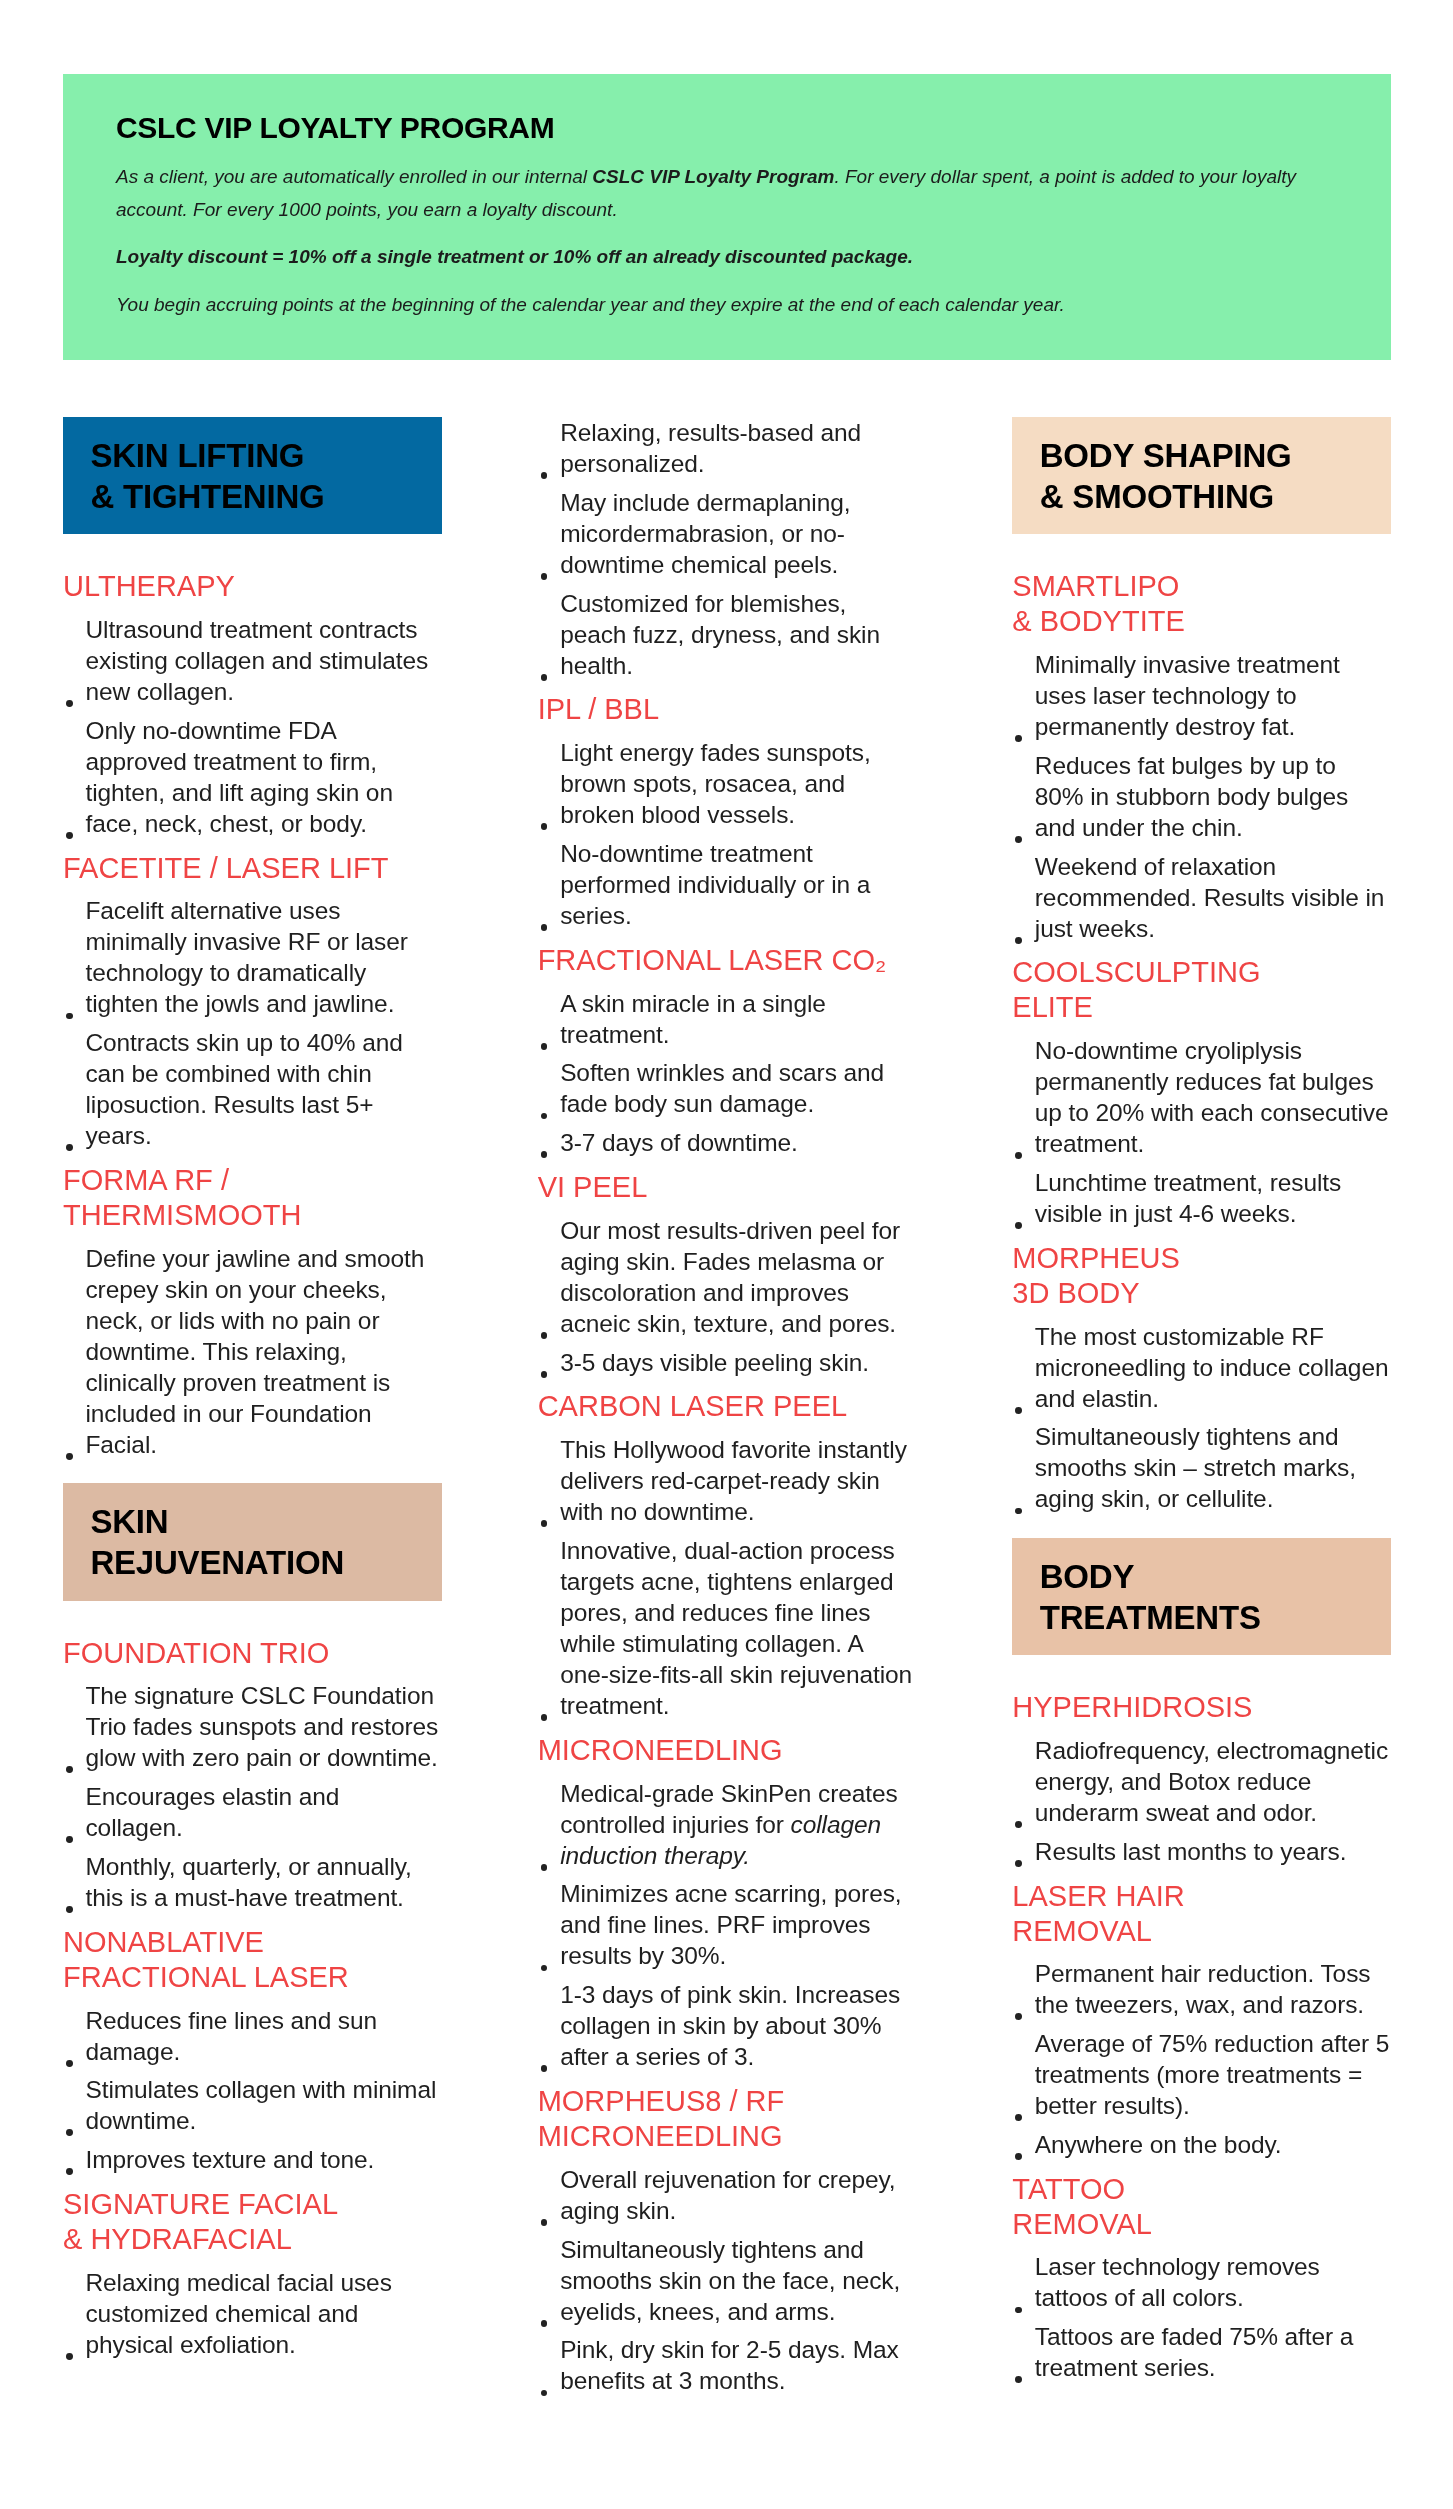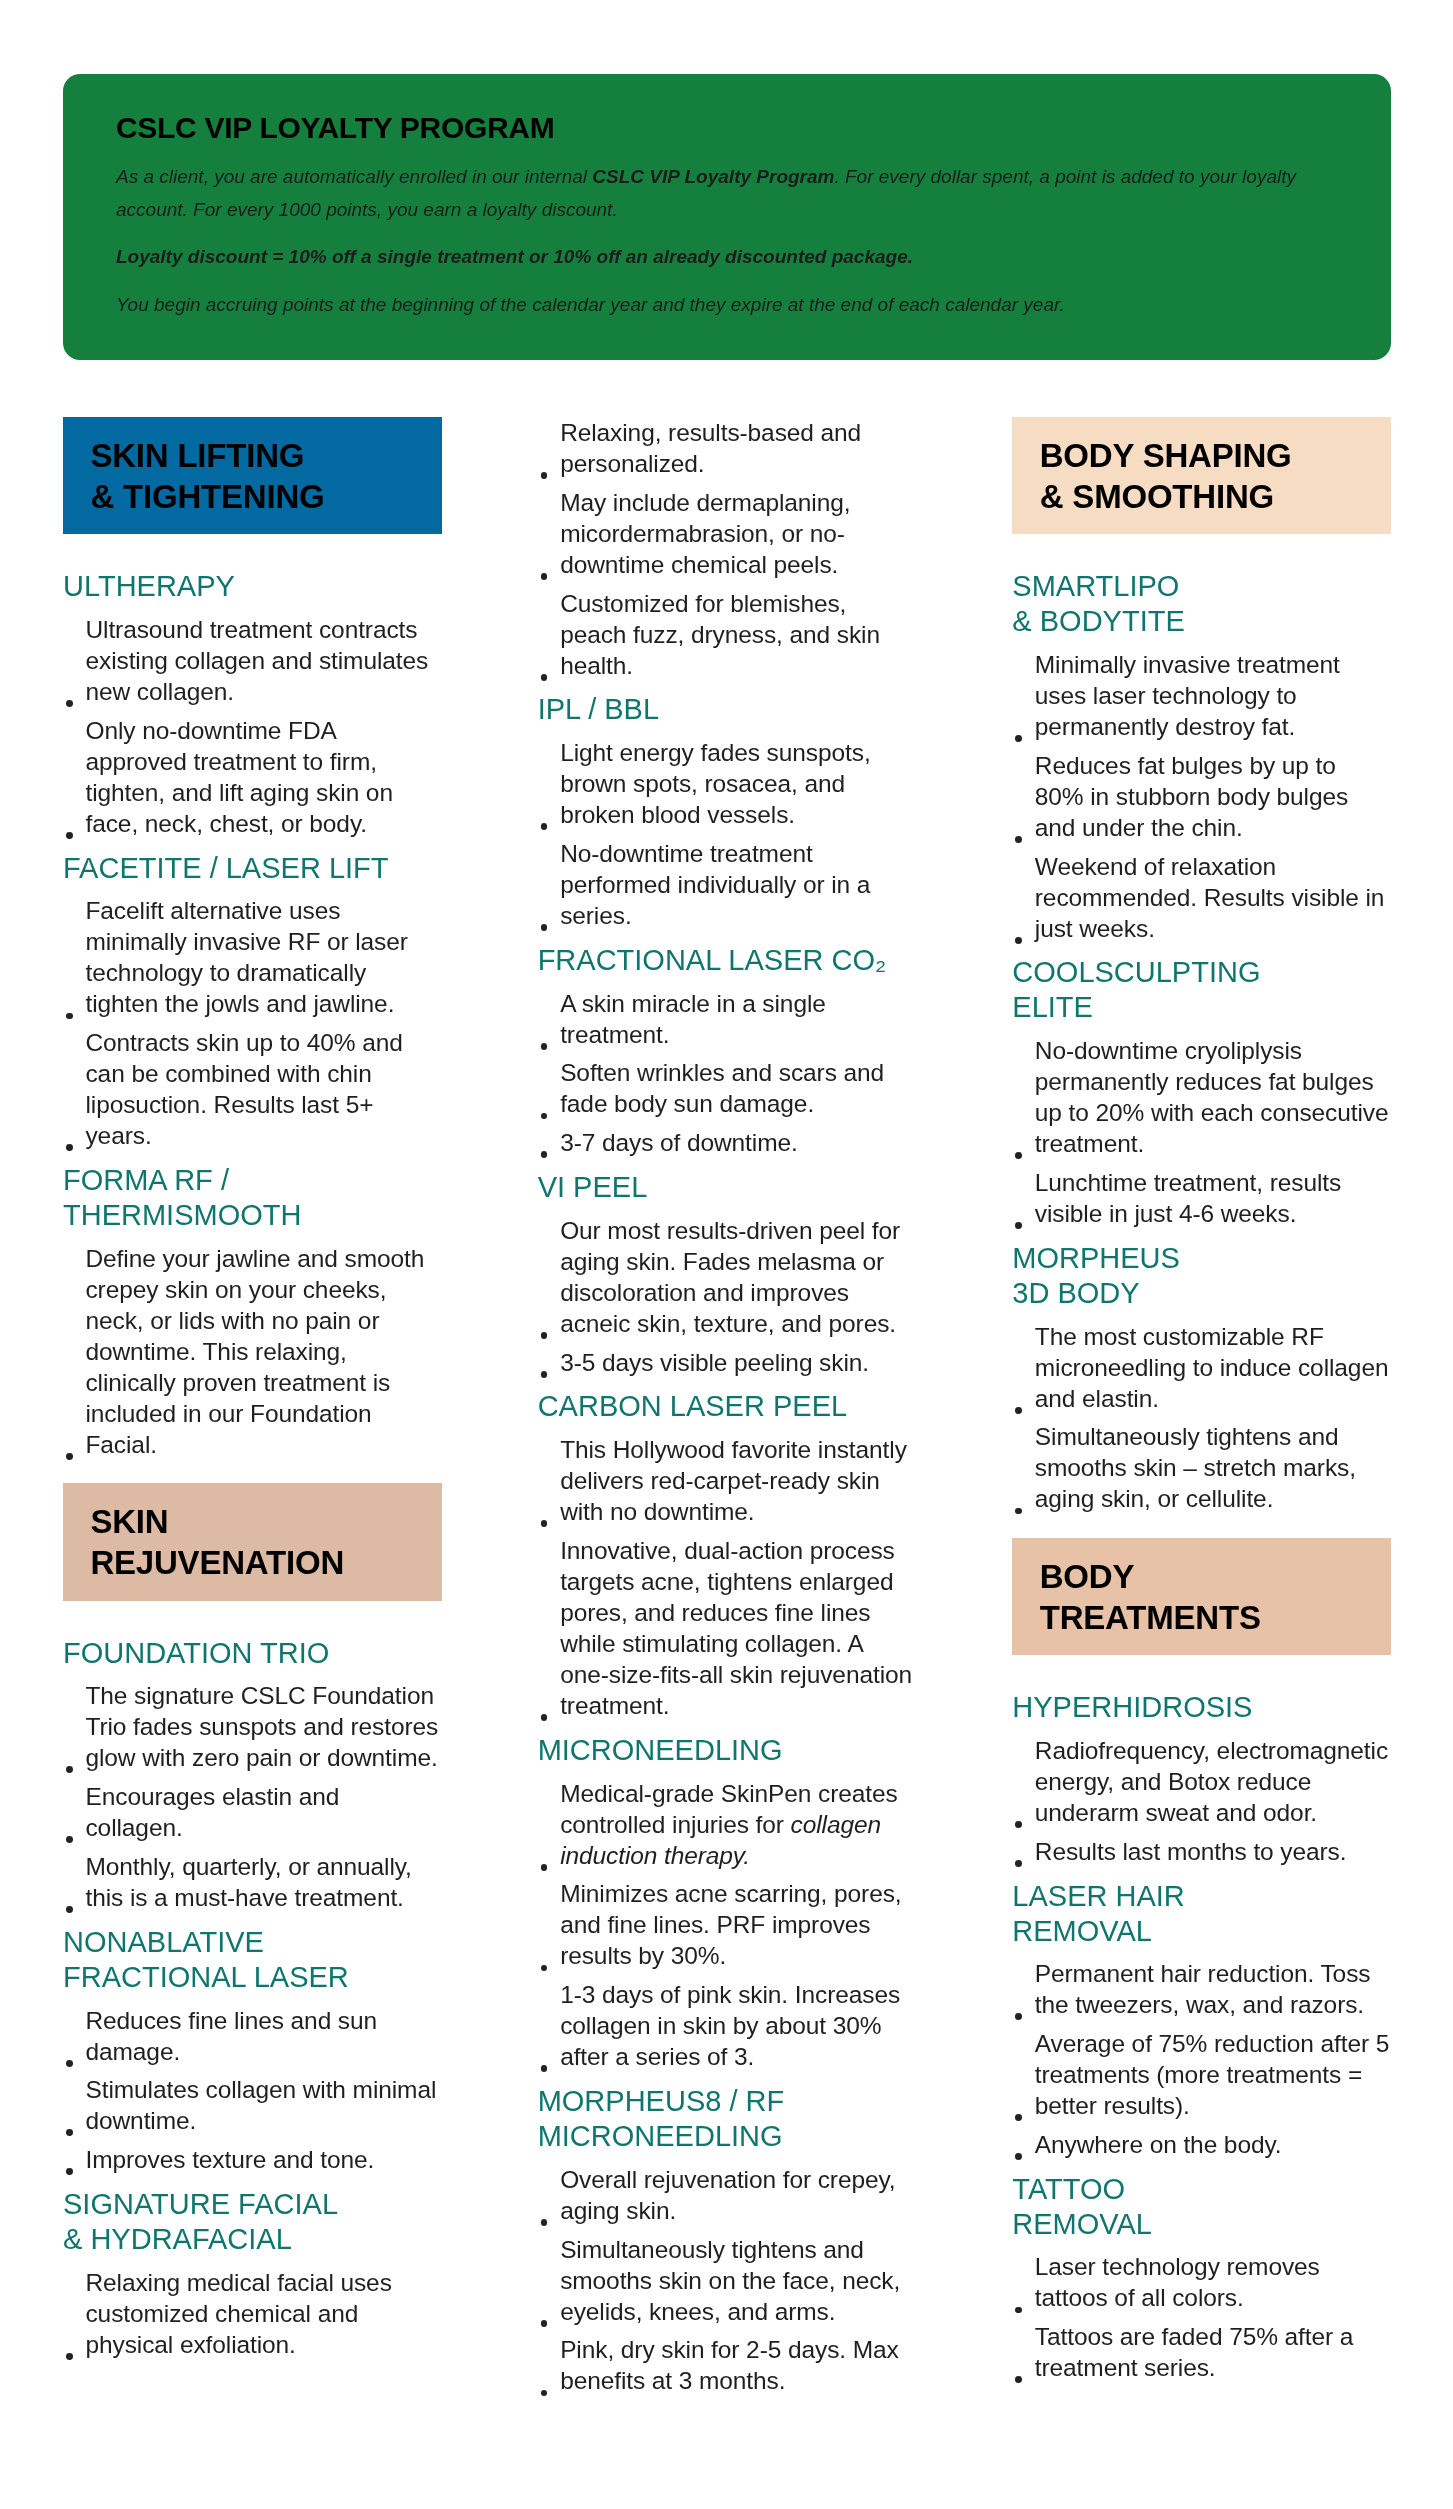--- a/index.html
+++ b/index.html
@@ -21,36 +21,36 @@
   .cols { display:grid; grid-template-columns:repeat(3,1fr); column-gap:96px; margin-top:57px; }
   .hdr { padding:17.6px 27.4px; margin:0 0 35px 0; }
   .hdr.mid { margin-top:23.5px; }
   .hdr h2 {
     margin:0; font-size:33px; line-height:41px; font-weight:700; color:#000;
     white-space:pre-line; letter-spacing:-0.2px;
   }
   .treatment { margin:0 0 11.8px 0; }
   .t-title {
     margin:0 0 9.8px 0; font-size:29px; line-height:35px; font-weight:400;
-    color:#0f766e; white-space:pre-line;
+    color:#ef4444; white-space:pre-line;
   }
   .t-list { list-style:none; margin:0; padding:0; }
   .t-list li { display:flex; align-items:flex-end; margin:0 0 7.8px 0; }
   .t-list li:last-child { margin-bottom:0; }
   .dot {
     flex:none; width:6.9px; height:6.9px; border-radius:50%; background:#222;
     margin:11.8px 12.7px 0 2.9px;
   }
   .b-text { font-size:24.5px; line-height:31px; letter-spacing:-0.1px; color:#1f1f1f; }
 </style>
 </head>
 <body>
 
 <div class="page">
-  <section class="banner" style="background: #15803d; border-radius: 17px;">
+  <section class="banner" style="background: #86efac;">
     <h1>CSLC VIP LOYALTY PROGRAM</h1>
     <p><span>As a client, you are automatically enrolled in our internal </span><span class="bold">CSLC VIP Loyalty Program</span><span>. For every dollar spent, a point is added to your loyalty account. For every 1000 points, you earn a loyalty discount.</span></p>
     <p class="bold">Loyalty discount = 10% off a single treatment or 10% off an already discounted package.</p>
     <p>You begin accruing points at the beginning of the calendar year and they expire at the end of each calendar year.</p>
   </section>
 
   <div class="cols">
       <div class="col">
         <div class="hdr" style="background: #0369a1;">
           <h2>SKIN LIFTING

